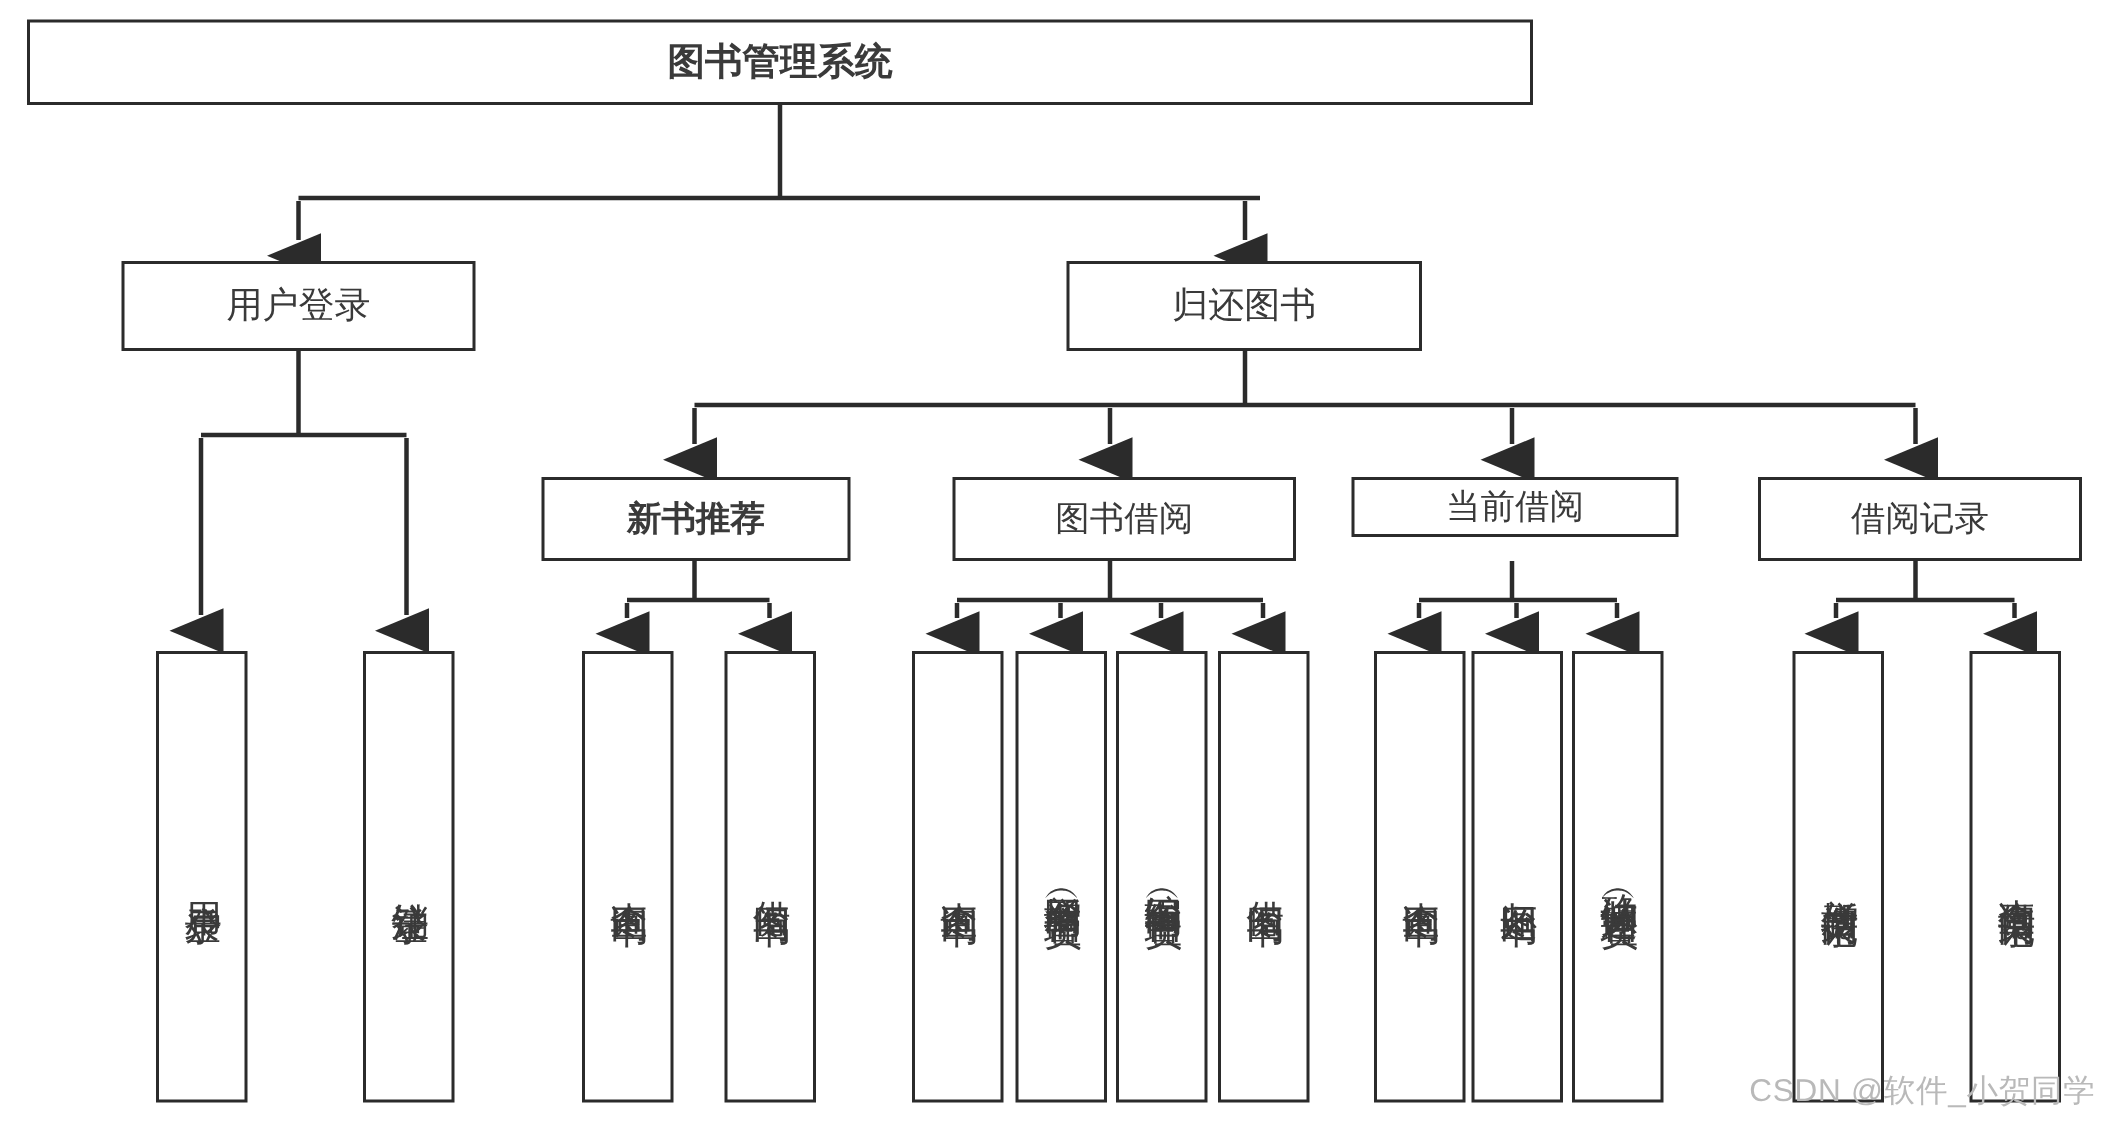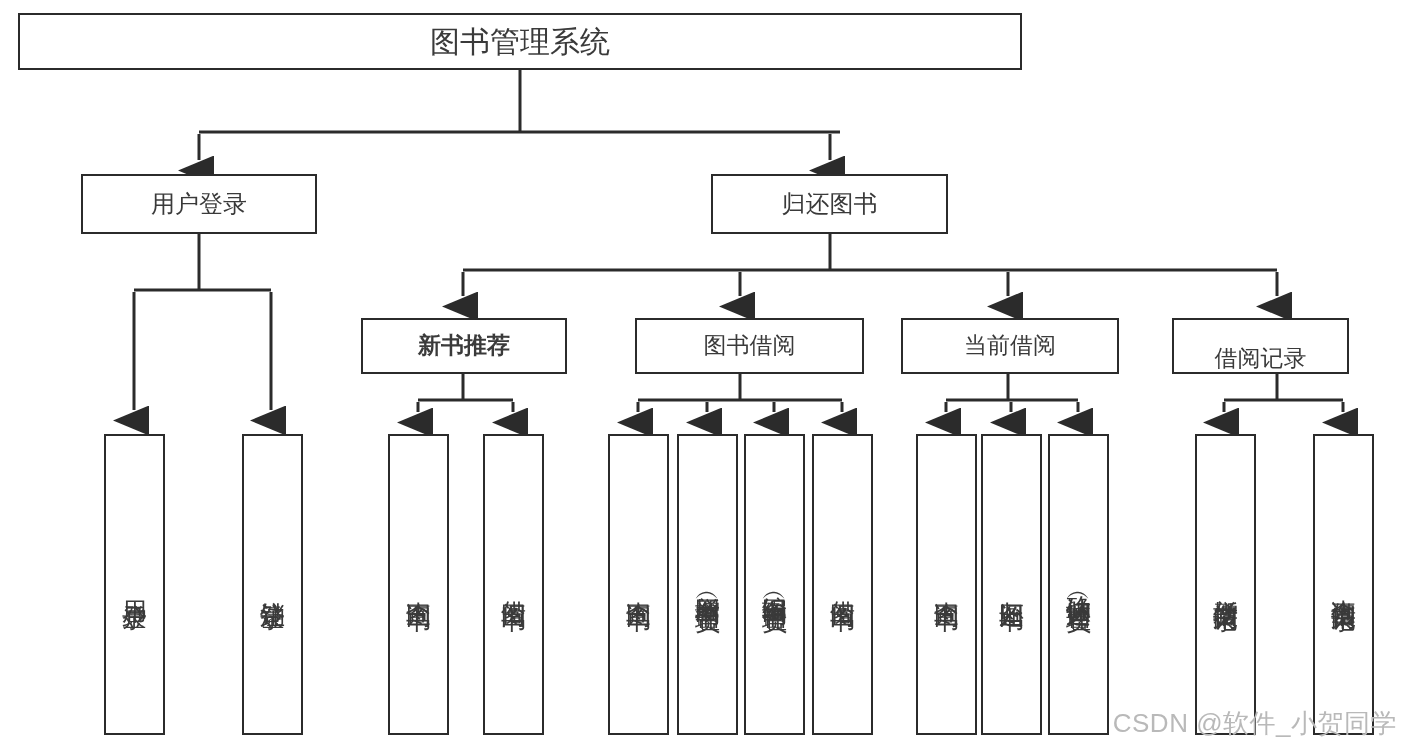--- a/index.html
+++ b/index.html
@@ -34,39 +34,39 @@
     justify-content: center;
     overflow: hidden;
   }
   .node-label {
     color: #3a3a3a;
     font-family: "Liberation Sans", "DejaVu Sans", sans-serif;
     line-height: 1.18;
     white-space: pre;
     text-align: center;
   }
-  .node-root .node-label { font-size: 30px; }
+  .node-root .node-label { font-size: 25px; font-weight: bold; }
   .node-l2 .node-label  { font-size: 24px; }
   .node-l3 .node-label  { font-size: 23px; }
   .node-leaf {
     align-items: center;
     justify-content: center;
   }
   .node-leaf .node-label {
     font-size: 25px;
     writing-mode: vertical-rl;
     text-orientation: upright;
     letter-spacing: 2px;
     line-height: 1;
   }
   #watermark {
     position: absolute;
     right: 8px;
     bottom: 6px;
-    font-size: 26px;
+    font-size: 21px;
     color: #b9b9b9;
     font-family: "Liberation Sans", "DejaVu Sans", sans-serif;
     letter-spacing: 0.5px;
     pointer-events: none;
     user-select: none;
   }
 </style>
 </head>
 <body>
 
@@ -133,24 +133,24 @@
   <div class="node-box node-l2" style="left:711px; top:174px; width:237px; height:60px;">
     <span class="node-label">归还图书</span>
   </div>
 
   <div class="node-box node-l3" style="left:361px; top:318px; width:206px; height:56px;font-weight:bold;">
     <span class="node-label">新书推荐</span>
   </div>
   <div class="node-box node-l3" style="left:635px; top:318px; width:229px; height:56px;">
     <span class="node-label">图书借阅</span>
   </div>
-  <div class="node-box node-l3" style="left:901px; top:318px; width:218px; height:56px;">
+  <div class="node-box node-l3" style="left:901px; top:318px; width:218px; height:40px;">
     <span class="node-label">当前借阅</span>
   </div>
-  <div class="node-box node-l3" style="left:1172px; top:318px; width:177px; height:56px;align-items:flex-end;">
+  <div class="node-box node-l3" style="left:1172px; top:318px; width:216px; height:56px;">
     <span class="node-label">借阅记录</span>
   </div>
 
   <div class="node-box node-leaf" style="left:104px; top:434px; width:61px; height:301px;">
     <span class="node-label">用户登录</span>
   </div>
   <div class="node-box node-leaf" style="left:242px; top:434px; width:61px; height:301px;">
     <span class="node-label">注销登录</span>
   </div>
 

